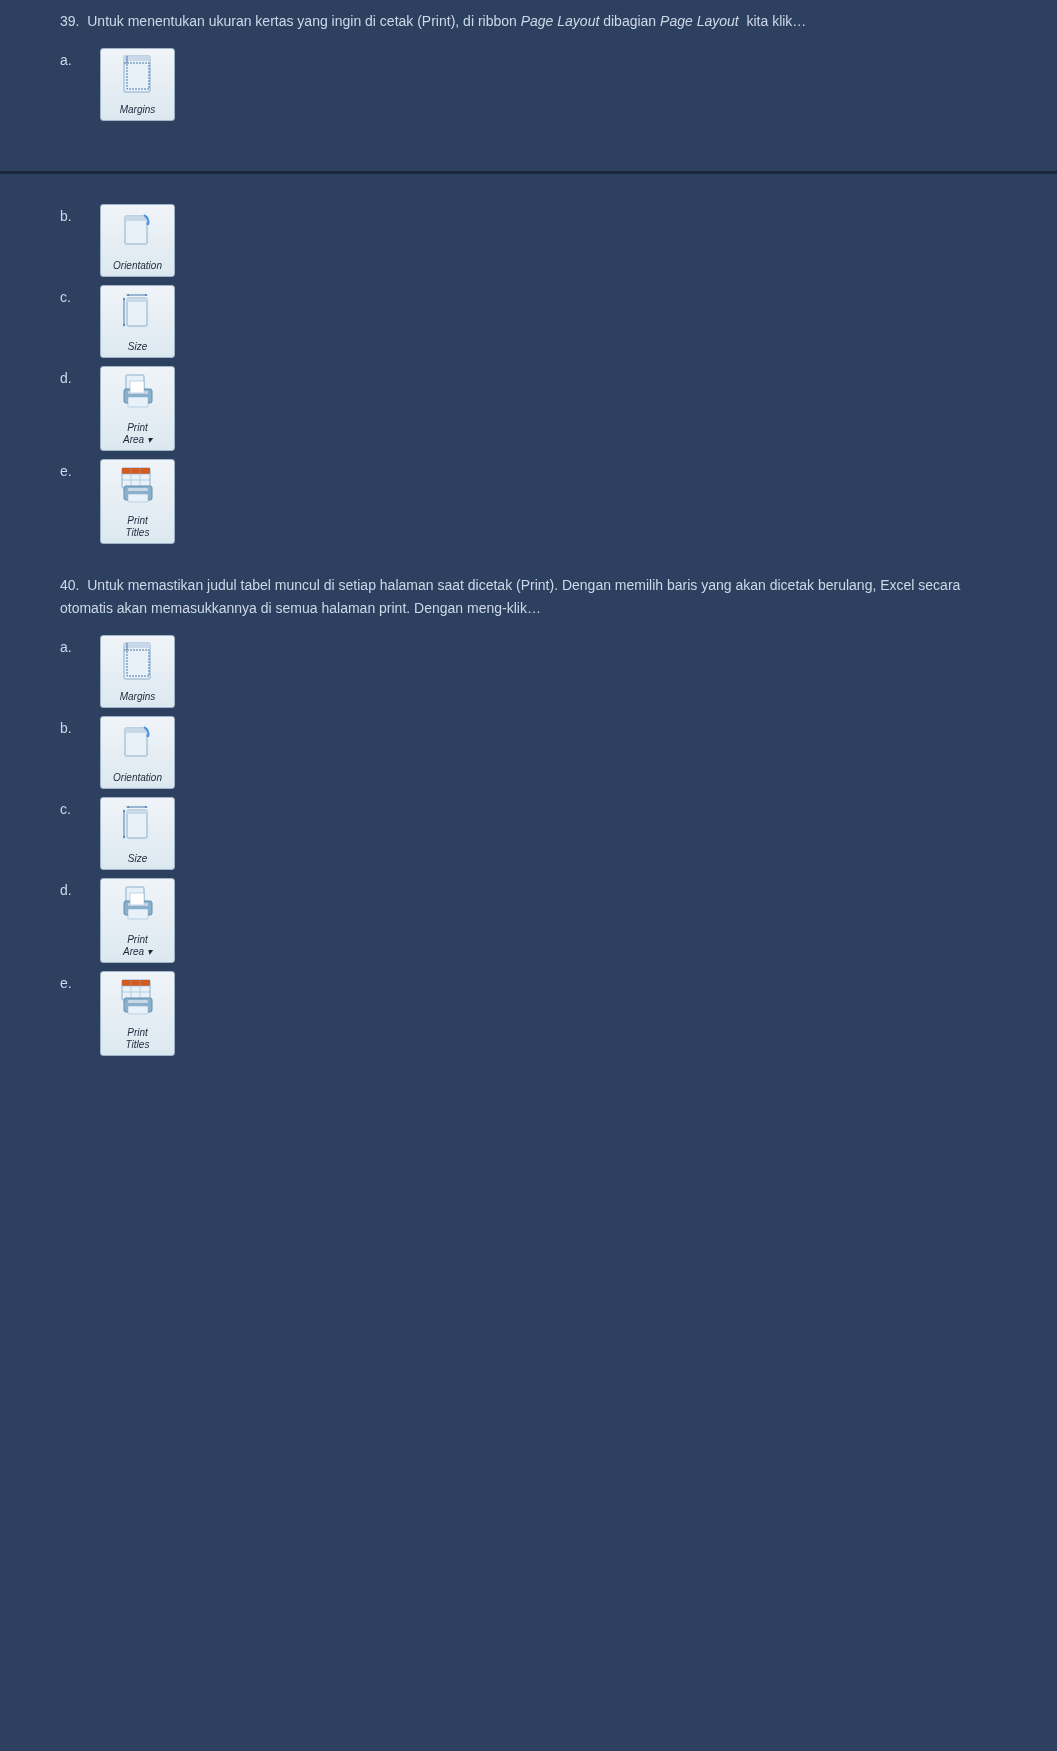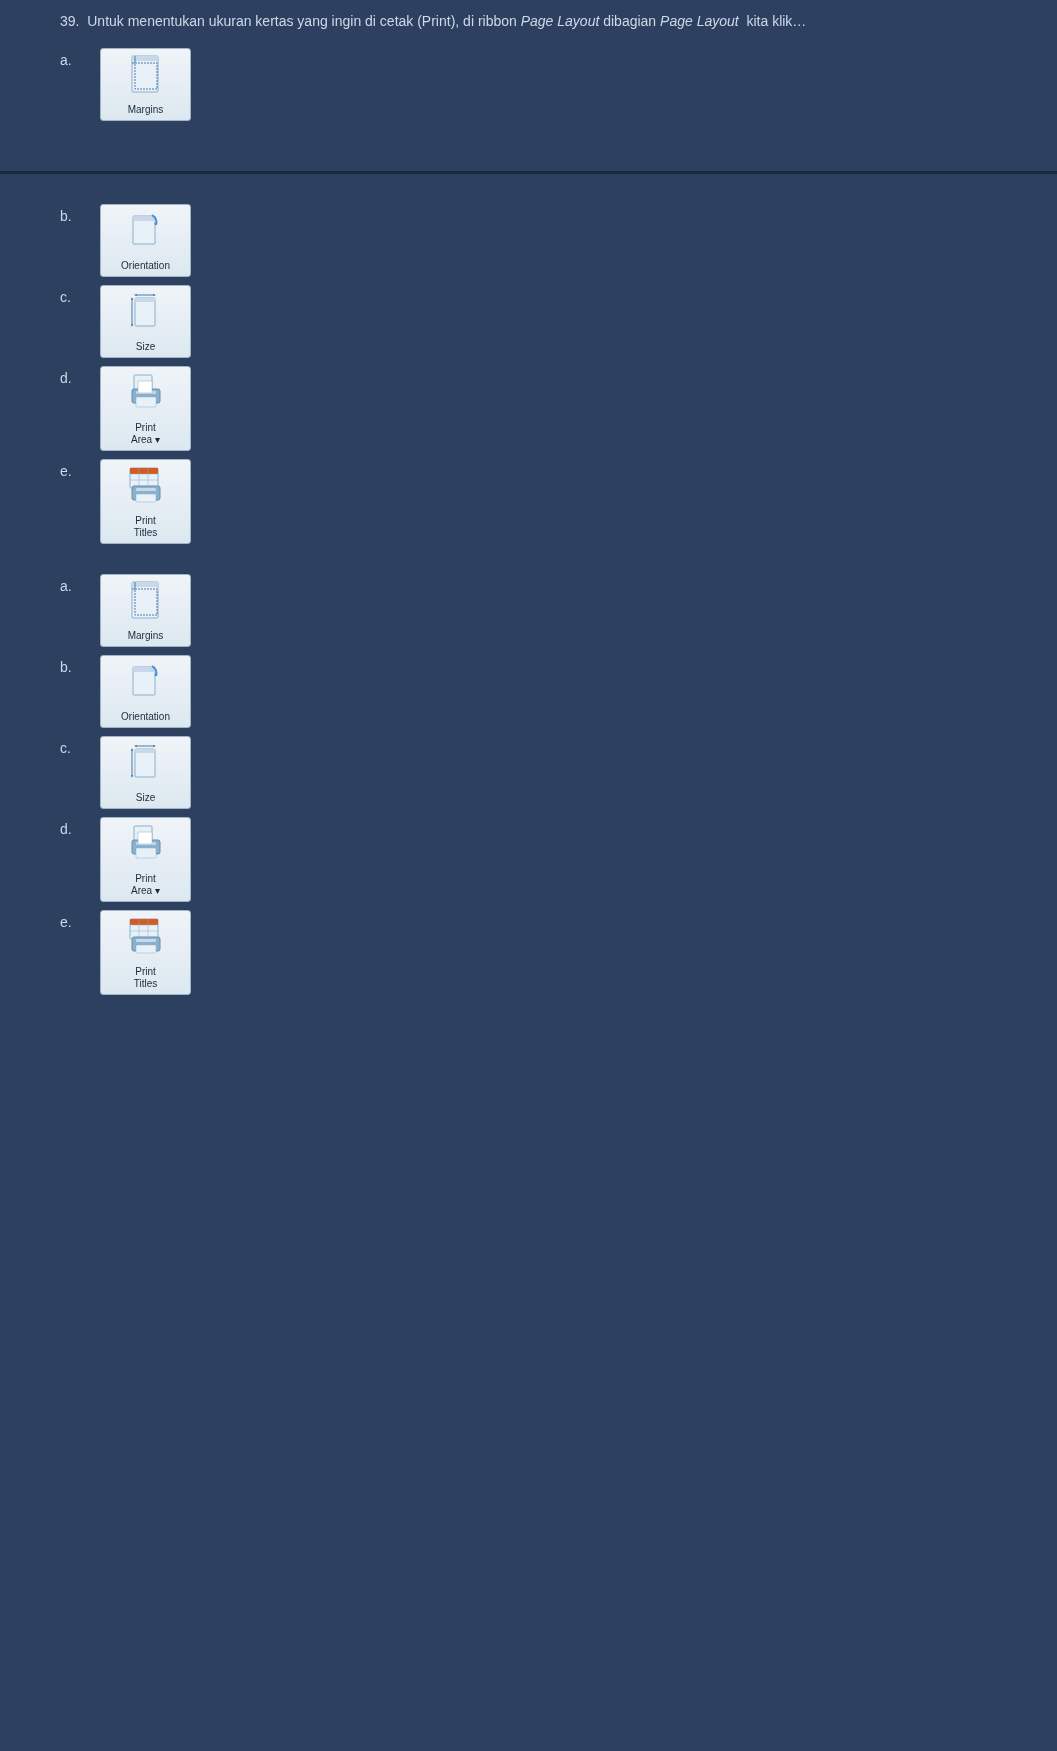--- a/index.html
+++ b/index.html
@@ -46,31 +46,32 @@
       font-size: 14px;
       padding-top: 4px;
     }
 
     
     .ribbon-btn {
       display: inline-flex;
       flex-direction: column;
       align-items: center;
       justify-content: center;
-      width: 91px;
+      width: 75px;
       min-height: 65px;
       background: linear-gradient(180deg, #f0f4f8 0%, #dce8f0 100%);
       border: 1px solid #a0b4c8;
       border-radius: 3px;
       padding: 6px 4px 4px 4px;
       cursor: pointer;
       font-size: 10px;
       color: #1a2a3a;
       text-align: center;
       line-height: 1.2;
+      font-style: italic;
     }
 
     .btn-icon {
       margin-bottom: 4px;
     }
 
     .top-section {
       padding: 10px 60px 30px 60px;
     }
 
@@ -192,20 +193,23 @@
             <rect x="8" y="28" width="20" height="8" rx="1" fill="#e8f0f8" stroke="#8ab0cc" stroke-width="0.5"></rect>
             <rect x="8" y="22" width="20" height="3" rx="1" fill="#c8d8e8"></rect>
           </svg>
         </div>
         <span>Print<br>Titles</span>
       </button>
     </div>
   </div>
 
   <div class="question-block">
+    <div class="question-text">
+      40. &nbsp;Untuk memastikan judul tabel muncul di setiap halaman saat dicetak (Print). Dengan memilih baris yang akan dicetak berulang, Excel secara otomatis akan memasukkannya di semua halaman print. Dengan meng-klik…
+    </div>
 
     <div class="answer-option">
       <span class="answer-label">a.</span>
       <button class="ribbon-btn">
         <div class="btn-icon">
           <svg width="36" height="42" viewBox="0 0 36 42">
             <rect x="4" y="1" width="26" height="36" rx="1" fill="#e8f0f8" stroke="#8ab0cc" stroke-width="1"></rect>
             <rect x="4" y="1" width="26" height="5" rx="1" fill="#c8d8e8"></rect>
             <rect x="7" y="8" width="22" height="26" rx="0" fill="none" stroke="#4a7aaa" stroke-width="1" stroke-dasharray="2,1"></rect>
             <line x1="4" y1="8" x2="7" y2="8" stroke="#4a7aaa" stroke-width="1"></line>

